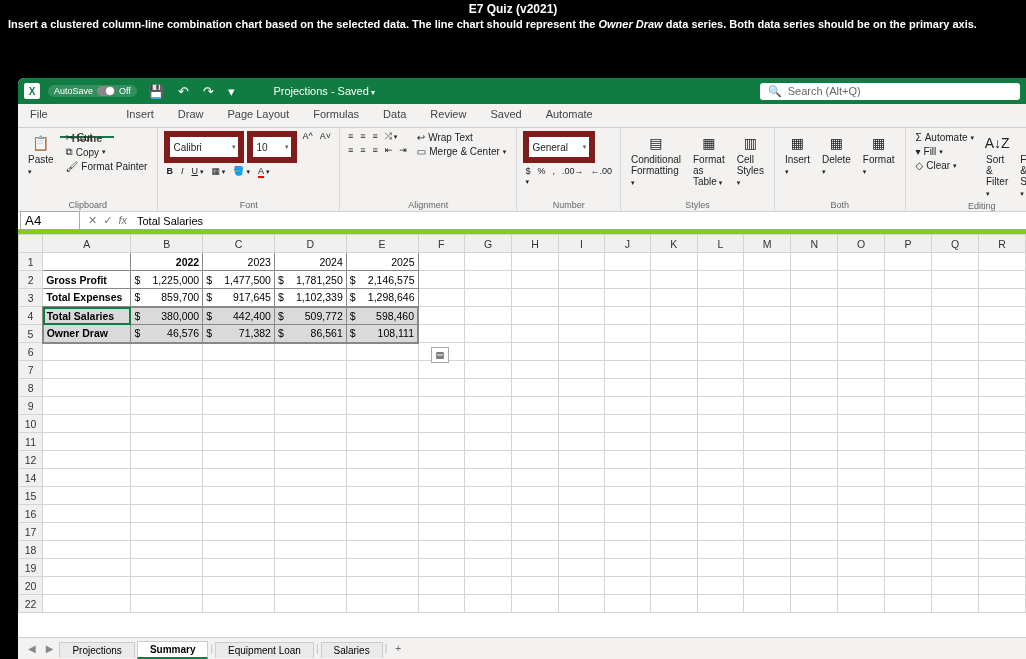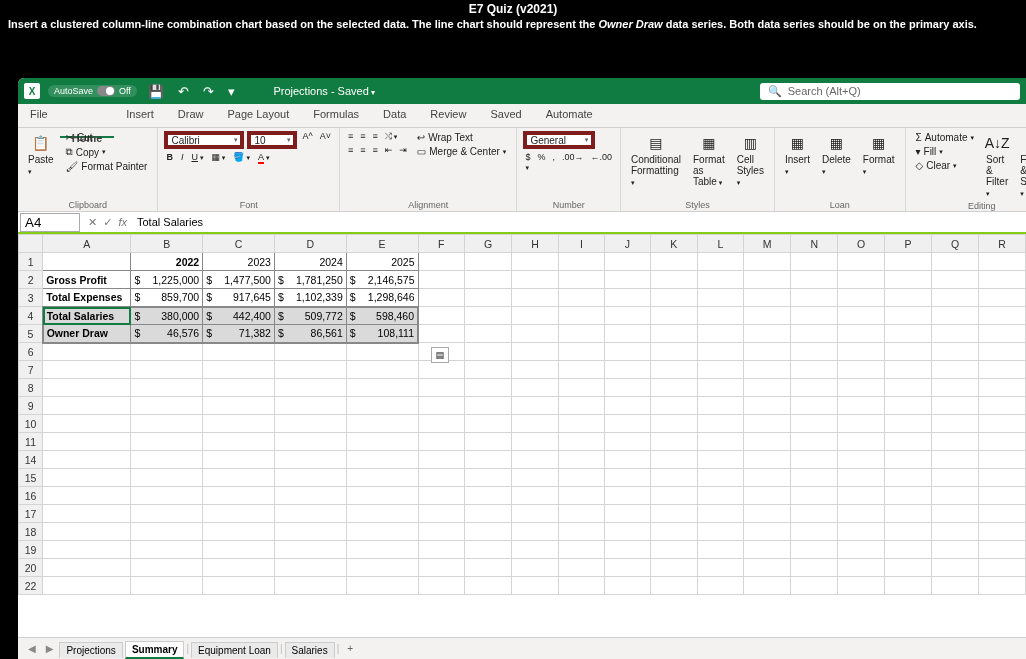--- a/index.html
+++ b/index.html
@@ -22,44 +22,44 @@
 .tabstrip div { padding:4px 12px; cursor:pointer; color:#444;}
 .tabstrip .active { border-bottom:2px solid #107c41; font-weight:600;margin-top:24px;}
 .ribbon { background:#f3f2f1; height:84px; display:flex; font-size:10px; color:#222; border-bottom:1px solid #cfcfcf; overflow:hidden;}
 .group { border-right:1px solid #d8d8d8; padding:3px 6px 1px 6px; display:flex; flex-direction:column; justify-content:space-between;}
 .glabel { text-align:center; font-size:9px; color:#666; padding-top:1px;}
 .gbody { display:flex; gap:4px; align-items:flex-start; flex:1;}
 .vcol { display:flex; flex-direction:column; gap:1px;}
 .btn { padding:1px 4px; cursor:pointer; white-space:nowrap; display:flex; gap:3px; align-items:center;}
 .bigbtn { display:flex; flex-direction:column; align-items:center; gap:1px; padding:2px 4px; cursor:pointer;}
 .bigicon { width:20px; height:20px; display:flex; align-items:center; justify-content:center; font-size:14px;}
-.ddl { border:4px solid #7f1d1d; background:#fff; padding:1px 3px; font-size:10px; min-width:50px; height:18px; display:flex; align-items:center; justify-content:space-between;}
+.ddl { border:6px solid #7f1d1d; background:#fff; padding:1px 3px; font-size:10px; min-width:50px; height:32px; display:flex; align-items:center; justify-content:space-between;}
 .ddl::after{content:"▾"; font-size:7px; color:#666; margin-left:2px;}
 .mini { font-size:9px; padding:0 2px; cursor:pointer;}
 .chev::after { content:" ▾"; font-size:7px;}
-.fxbar { height:22px; display:flex; align-items:center; border-bottom:2px solid #84cc16; font-size:11px;}
+.fxbar { height:22px; display:flex; align-items:center; border-bottom:5px solid #84cc16; font-size:11px;}
 .namebox { width:60px; border:1px solid #aaa; margin:2px; padding:1px 4px; background:#fff;}
 .fxctl { display:flex; gap:6px; padding:0 6px; color:#777;}
 .fxinput { flex:1; padding:1px 4px;}
 .gridwrap { position:relative; overflow:auto; background:#fff; height:calc(100% - 26px - 24px - 84px - 22px - 22px);}
 table.sheet { border-collapse:collapse; table-layout:fixed;}
 .sheet th, .sheet td { border:1px solid #d4d4d4; height:18px; font-size:10.5px; padding:0 3px; background:#fff; overflow:hidden; white-space:nowrap;}
 .sheet thead th { background:#f0f0f0; text-align:center; font-weight:normal; color:#333;}
 .sheet tbody th { background:#f0f0f0; text-align:center; font-weight:normal; width:26px; color:#333;}
 .corner { background:#f0f0f0; width:26px;}
 .colA{width:90px;} .colDat{width:78px;} .colN{width:58px;}
 td.r { text-align:right;}
 td.l { text-align:left;}
 td.b { font-weight:bold;}
 td.selhdr { background:#dadada;}
 .activecell{outline:2px solid #107c41; outline-offset:-2px;}
 .qabtn { position:absolute; width:18px; height:16px; border:1px solid #aaa; background:#fff; font-size:9px; display:flex; align-items:center; justify-content:center;}
 .sheetbar { height:22px; background:#f3f2f1; display:flex; align-items:center; font-size:10px; gap:2px; border-top:1px solid #cfcfcf; padding:0 6px;}
 .sheetbar .nav{color:#888; padding:0 4px; cursor:pointer;}
-.sheettab { padding:2px 6px; border:1px solid #ccc; border-bottom:none; background:#eaeaea; cursor:pointer; margin-top:2px;}
+.sheettab { padding:2px 12px; border:1px solid #ccc; border-bottom:none; background:#eaeaea; cursor:pointer; margin-top:2px;}
 .sheettab.active { background:#fff; border-bottom:2px solid #107c41; font-weight:600;}
 .plus { padding:2px 6px; color:#666;}
 .sep { color:#bbb; }
 </style>
 </head>
 <body>
 
 <div class="quiz-banner">
   <div class="quiz-title">E7 Quiz (v2021)</div>
   <div class="quiz-instr">
@@ -221,21 +221,21 @@
           </div>
         <div class="bigbtn">
             <div class="bigicon">▦</div>
             <span class="chev">Delete</span>
           </div>
         <div class="bigbtn">
             <div class="bigicon">▦</div>
             <span class="chev">Format</span>
           </div>
       </div>
-      <div class="glabel">Loan</div>
+      <div class="glabel">Both</div>
     </div>
 
     <div class="group">
       <div class="gbody">
         <div class="vcol">
           <div class="btn chev">
               <span>Σ</span>
               <span>Automate</span>
             </div>
           <div class="btn chev">
@@ -542,20 +542,41 @@
             <td></td>
             <td></td>
             <td></td>
             <td></td>
             <td></td>
             <td></td>
             <td></td>
             <td></td>
           </tr>
           <tr>
+            <th>12</th>
+            <td></td>
+            <td></td>
+            <td></td>
+            <td></td>
+            <td></td>
+            <td></td>
+            <td></td>
+            <td></td>
+            <td></td>
+            <td></td>
+            <td></td>
+            <td></td>
+            <td></td>
+            <td></td>
+            <td></td>
+            <td></td>
+            <td></td>
+            <td></td>
+          </tr>
+          <tr>
             <th>14</th>
             <td></td>
             <td></td>
             <td></td>
             <td></td>
             <td></td>
             <td></td>
             <td></td>
             <td></td>
             <td></td>

